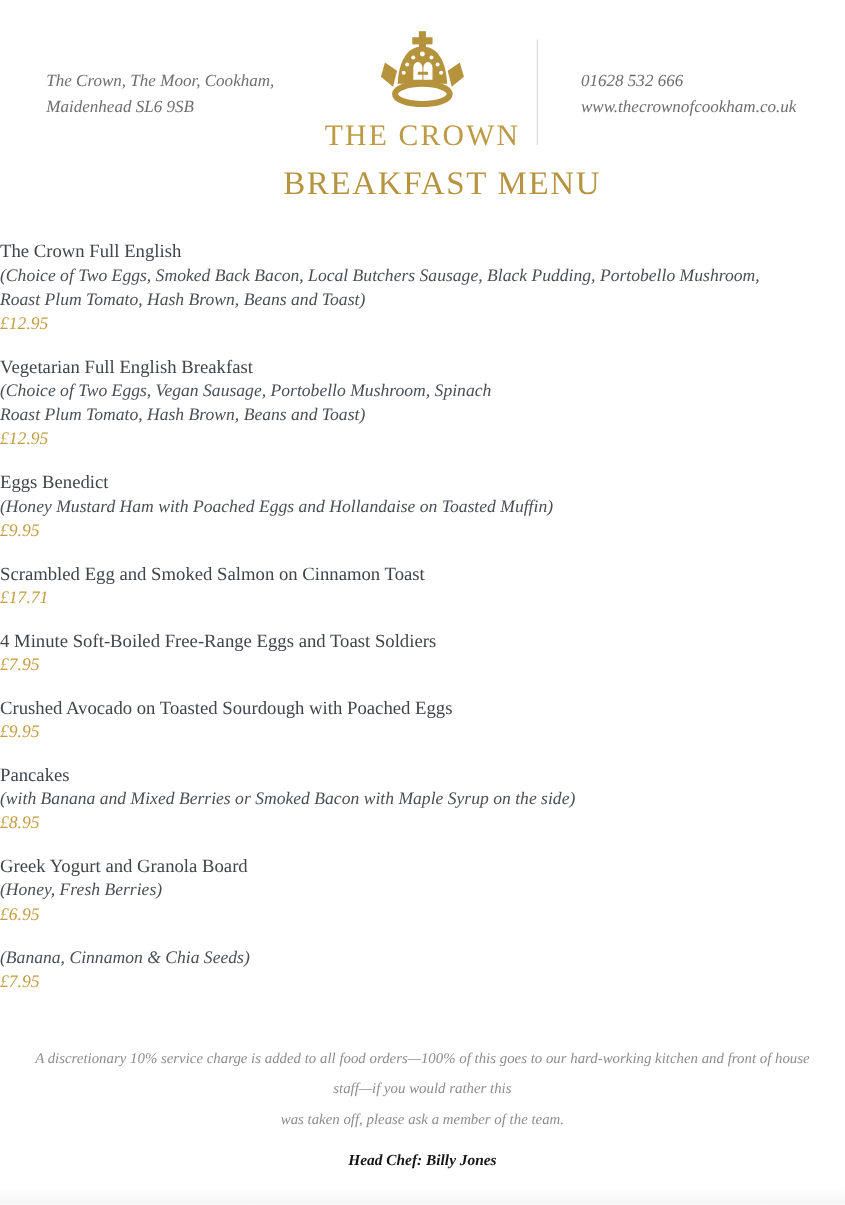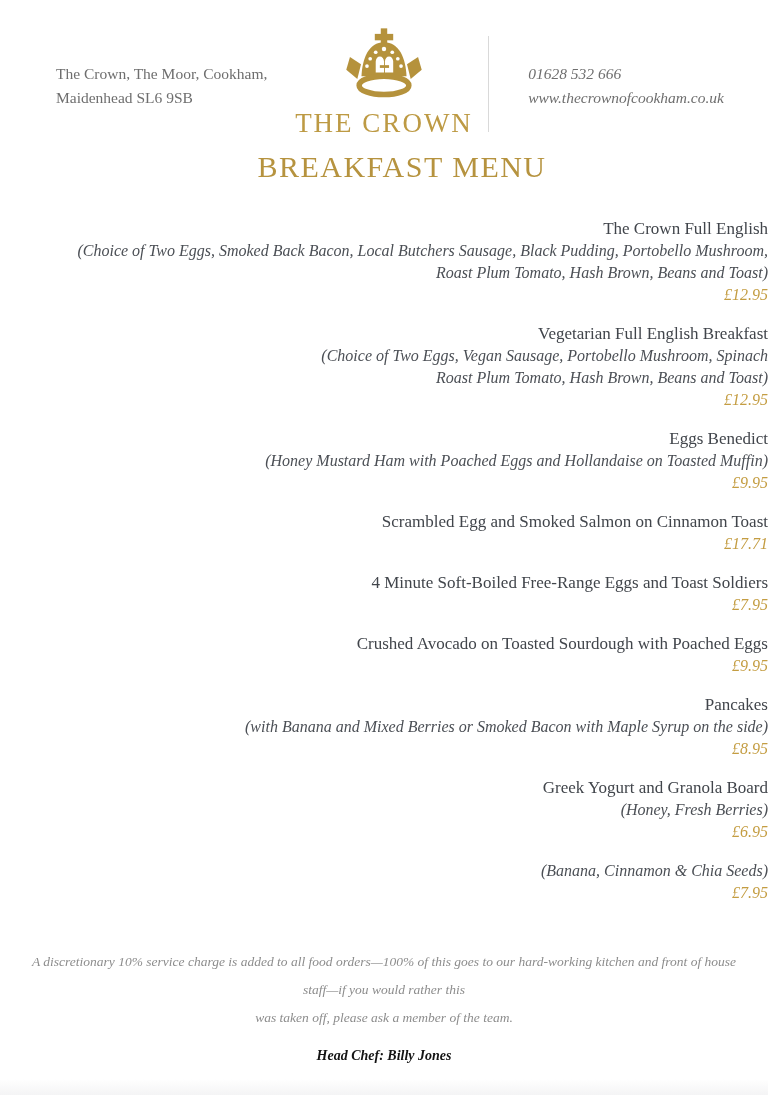--- a/index.html
+++ b/index.html
@@ -15,21 +15,21 @@
     width: 768px;
     height: 1095px;
     position: relative;
     background: #ffffff;
   }
 
   
   .header { position: relative; height: 142px; }
   .address {
     position: absolute; left: 42px; top: 62px;
-    font-size: 15.5px; line-height: 24px; color: #6e6e6e; margin-left: 14px;
+    font-style: italic; font-size: 15.5px; line-height: 24px; color: #6e6e6e;
   }
   .contact {
     position: absolute; right: 44px; top: 62px; text-align: left;
     font-style: italic; font-size: 15.5px; line-height: 24px; color: #6e6e6e;
   }
   .logo {
     position: absolute; left: 50%; top: 28px; transform: translateX(-50%);
     text-align: center; width: 220px;
   }
   .logo svg { display: block; margin: 0 auto; }
@@ -47,21 +47,21 @@
   .menu-title {
     margin-top: 8px;
     text-align: center;
     font-size: 30px; font-weight: normal;
     letter-spacing: 1.5px;
     color: #b6933f;
     padding-left: 36px;
   }
 
   
-  .menu { margin-top: 34px; text-align: right; }
+  .menu { margin-top: 34px; text-align: left; }
   .item { margin-bottom: 17px; }
   .item-name {
     font-size: 17px; line-height: 22px; color: #41454b; font-weight: normal;
   }
   .item-desc {
     font-style: italic; font-size: 16px; line-height: 22px; color: #4b4f55;
   }
   .item-desc:empty { display: none; }
   .item-price {
     font-style: italic; font-size: 16px; line-height: 22px; color: #c49d42;

